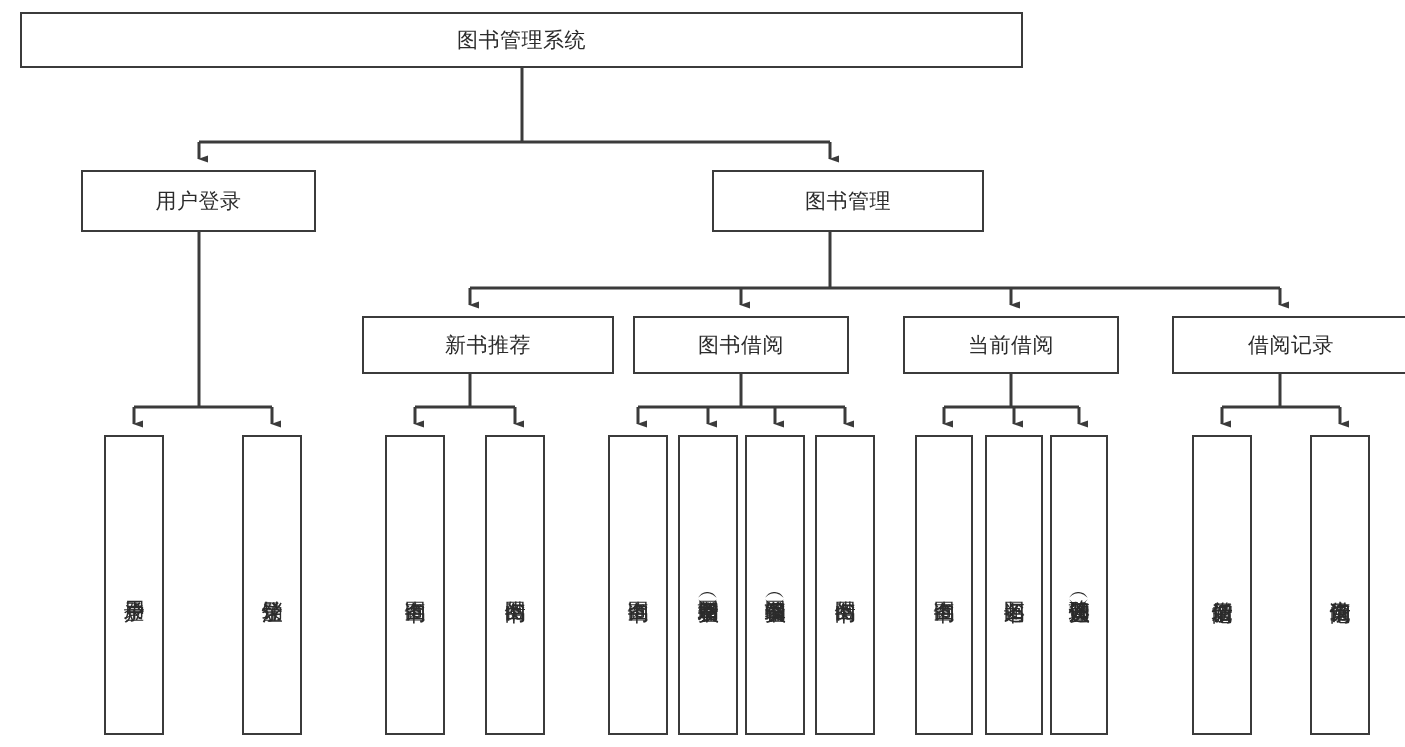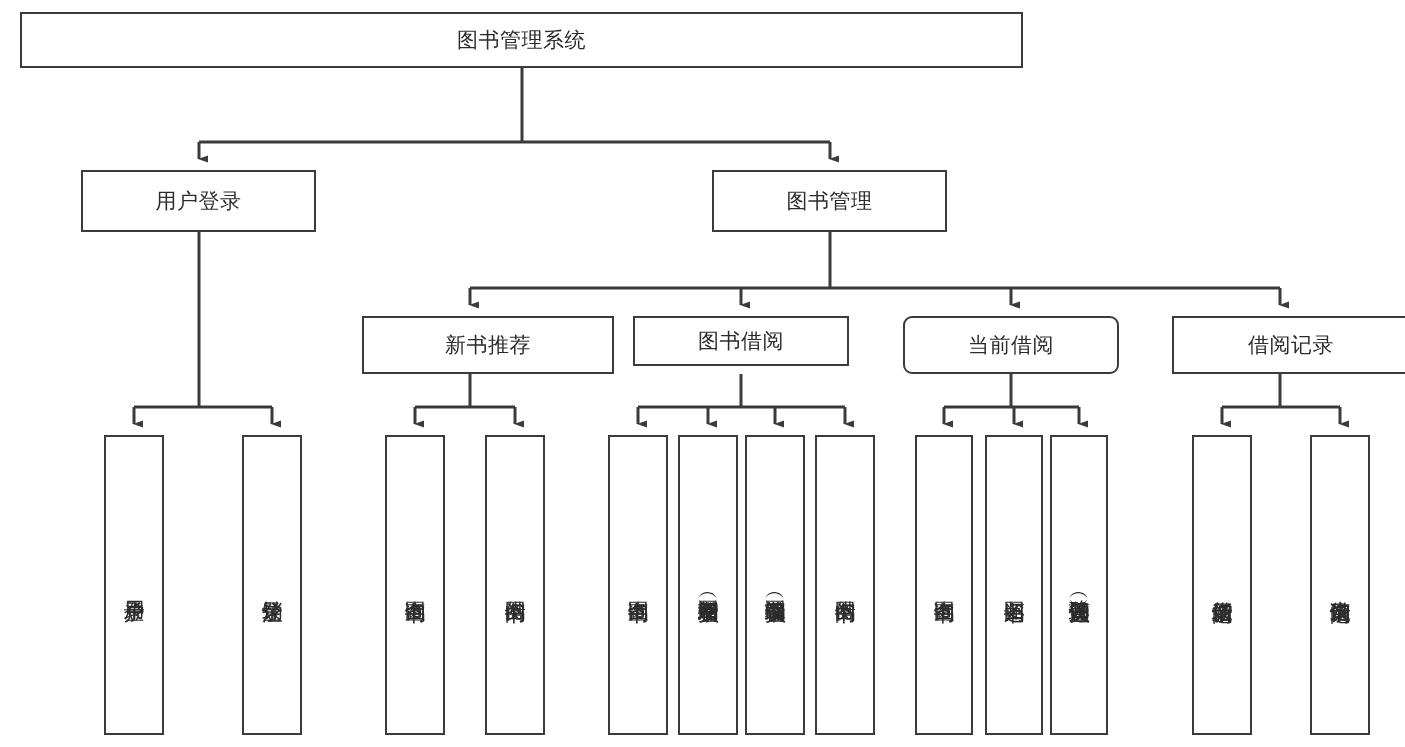--- a/index.html
+++ b/index.html
@@ -109,30 +109,30 @@
       </g>
   </svg>
 
   <div id="node-layer">
       <div class="node horiz" style="left: 20px; top: 12px; width: 1003px; height: 56px; justify-content: center;">
         <span class="nlabel">图书管理系统</span>
       </div>
       <div class="node horiz" style="left: 81px; top: 170px; width: 235px; height: 62px;">
         <span class="nlabel">用户登录</span>
       </div>
-      <div class="node horiz" style="left: 712px; top: 170px; width: 235px; height: 62px;">
+      <div class="node horiz" style="left: 712px; top: 170px; width: 272px; height: 62px;">
         <span class="nlabel">图书管理</span>
       </div>
       <div class="node horiz" style="left: 362px; top: 316px; width: 252px; height: 58px;">
         <span class="nlabel">新书推荐</span>
       </div>
-      <div class="node horiz" style="left: 633px; top: 316px; width: 216px; height: 50px; align-items: center;">
+      <div class="node horiz" style="left: 633px; top: 316px; width: 216px; height: 58px; align-items: center;">
         <span class="nlabel">图书借阅</span>
       </div>
-      <div class="node horiz" style="left: 903px; top: 316px; width: 216px; height: 58px; border-radius: 9px;">
+      <div class="node horiz" style="left: 903px; top: 316px; width: 216px; height: 58px;">
         <span class="nlabel">当前借阅</span>
       </div>
       <div class="node horiz" style="left: 1172px; top: 316px; width: 238px; height: 58px;">
         <span class="nlabel">借阅记录</span>
       </div>
       <div class="node vert" style="left: 104px; top: 435px; width: 60px; height: 300px;">
         <span class="nlabel">用户登录</span>
       </div>
       <div class="node vert" style="left: 242px; top: 435px; width: 60px; height: 300px;">
         <span class="nlabel">注销登录</span>

